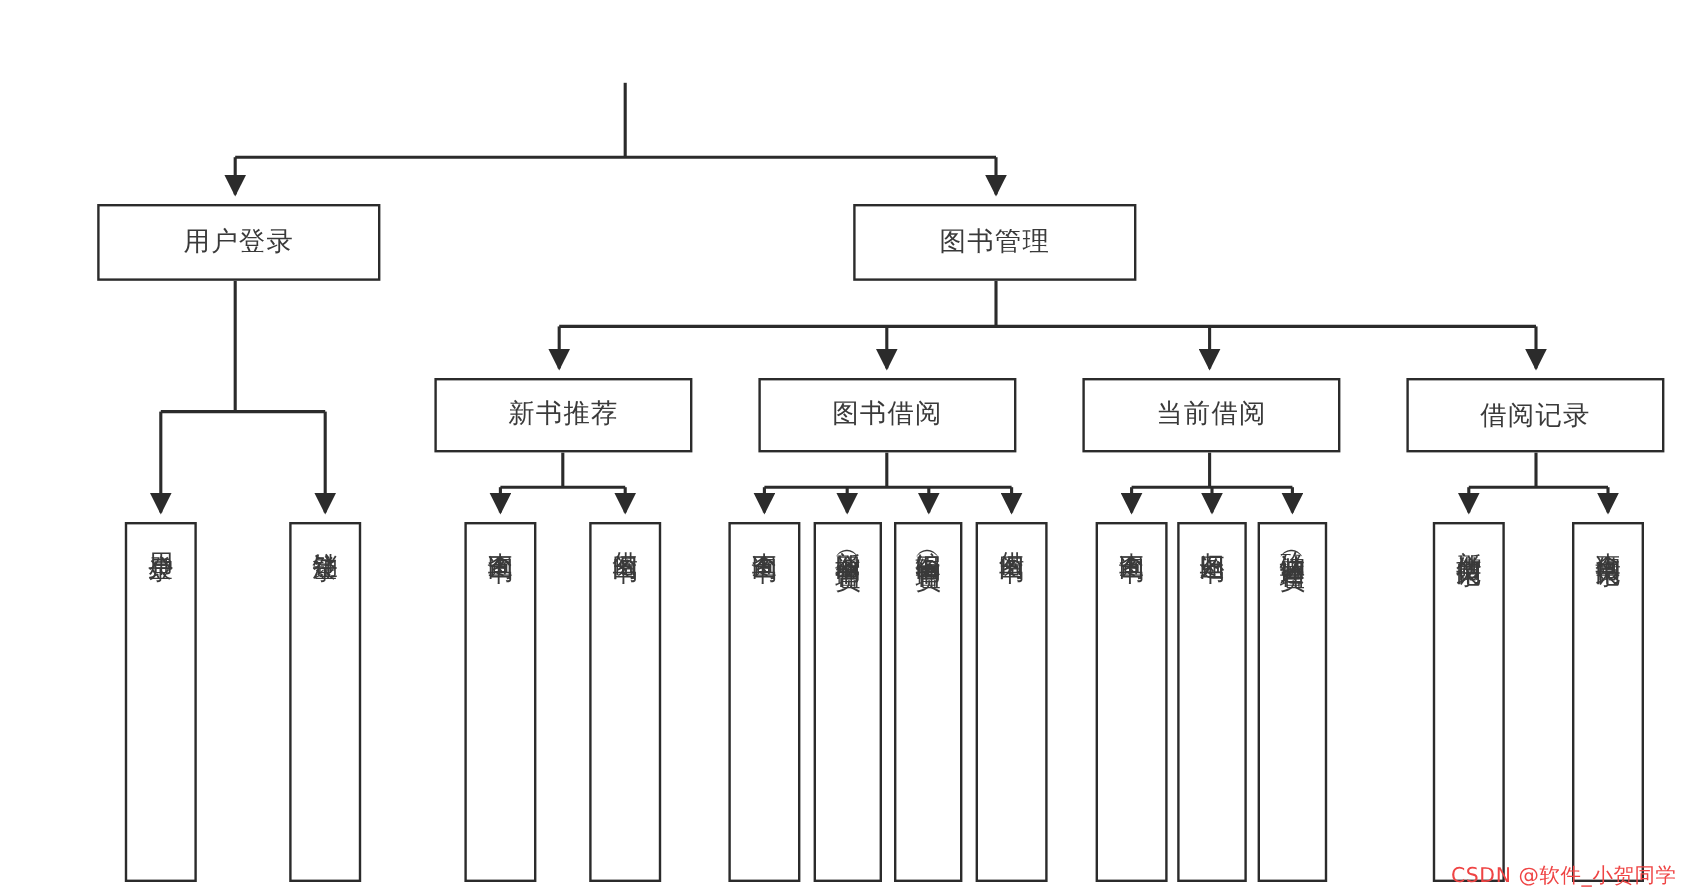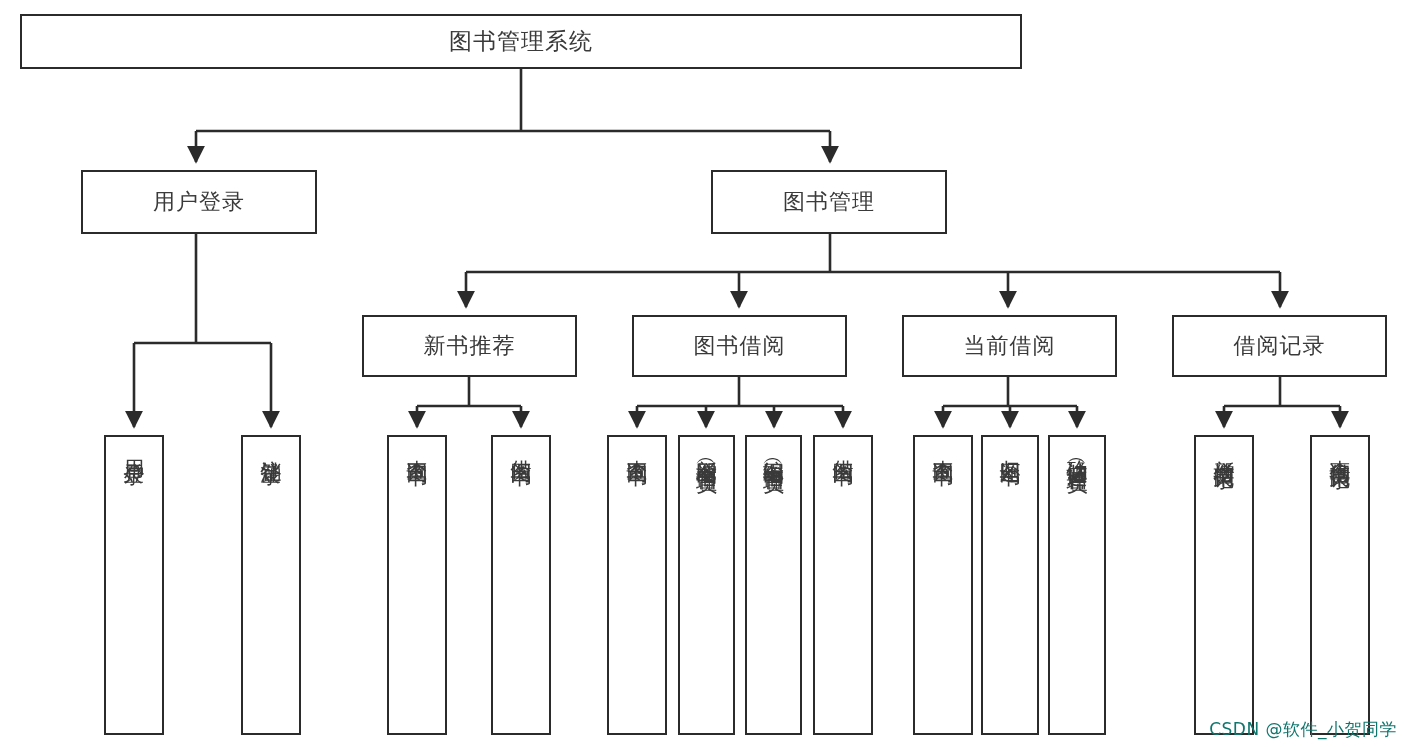--- a/index.html
+++ b/index.html
@@ -55,21 +55,21 @@
     justify-content: center;
     padding-top: 6px;
   }
   .node.root .node-label {
     font-size: 23px;
   }
   .watermark {
     position: absolute;
     right: 8px;
     bottom: 6px;
-    color: #0f766e;
+    color: #ef4444;
     font-size: 17px;
     letter-spacing: 0.5px;
     white-space: nowrap;
     z-index: 5;
     user-select: none;
   }
 </style>
 </head>
 <body>
 
@@ -118,23 +118,20 @@
       <path d="M 1010 406 L 1010 427" marker-end="url(#arrow)"></path>
       <path d="M 1077 406 L 1077 427" marker-end="url(#arrow)"></path>
 
       <path d="M 1280 377 L 1280 406"></path>
       <path d="M 1224 406 L 1340 406"></path>
       <path d="M 1224 406 L 1224 427" marker-end="url(#arrow)"></path>
       <path d="M 1340 406 L 1340 427" marker-end="url(#arrow)"></path>
     </g>
   </svg>
 
-  <div class="node root" style="left:20px; top:14px; width:1002px; height:55px;">
-    <span class="node-label">图书管理系统</span>
-  </div>
 
   <div class="node" style="left:81px; top:170px; width:236px; height:64px;">
     <span class="node-label">用户登录</span>
   </div>
   <div class="node" style="left:362px; top:315px; width:215px; height:62px;">
     <span class="node-label">新书推荐</span>
   </div>
 
   <div class="node" style="left:711px; top:170px; width:236px; height:64px;">
     <span class="node-label">图书管理</span>

